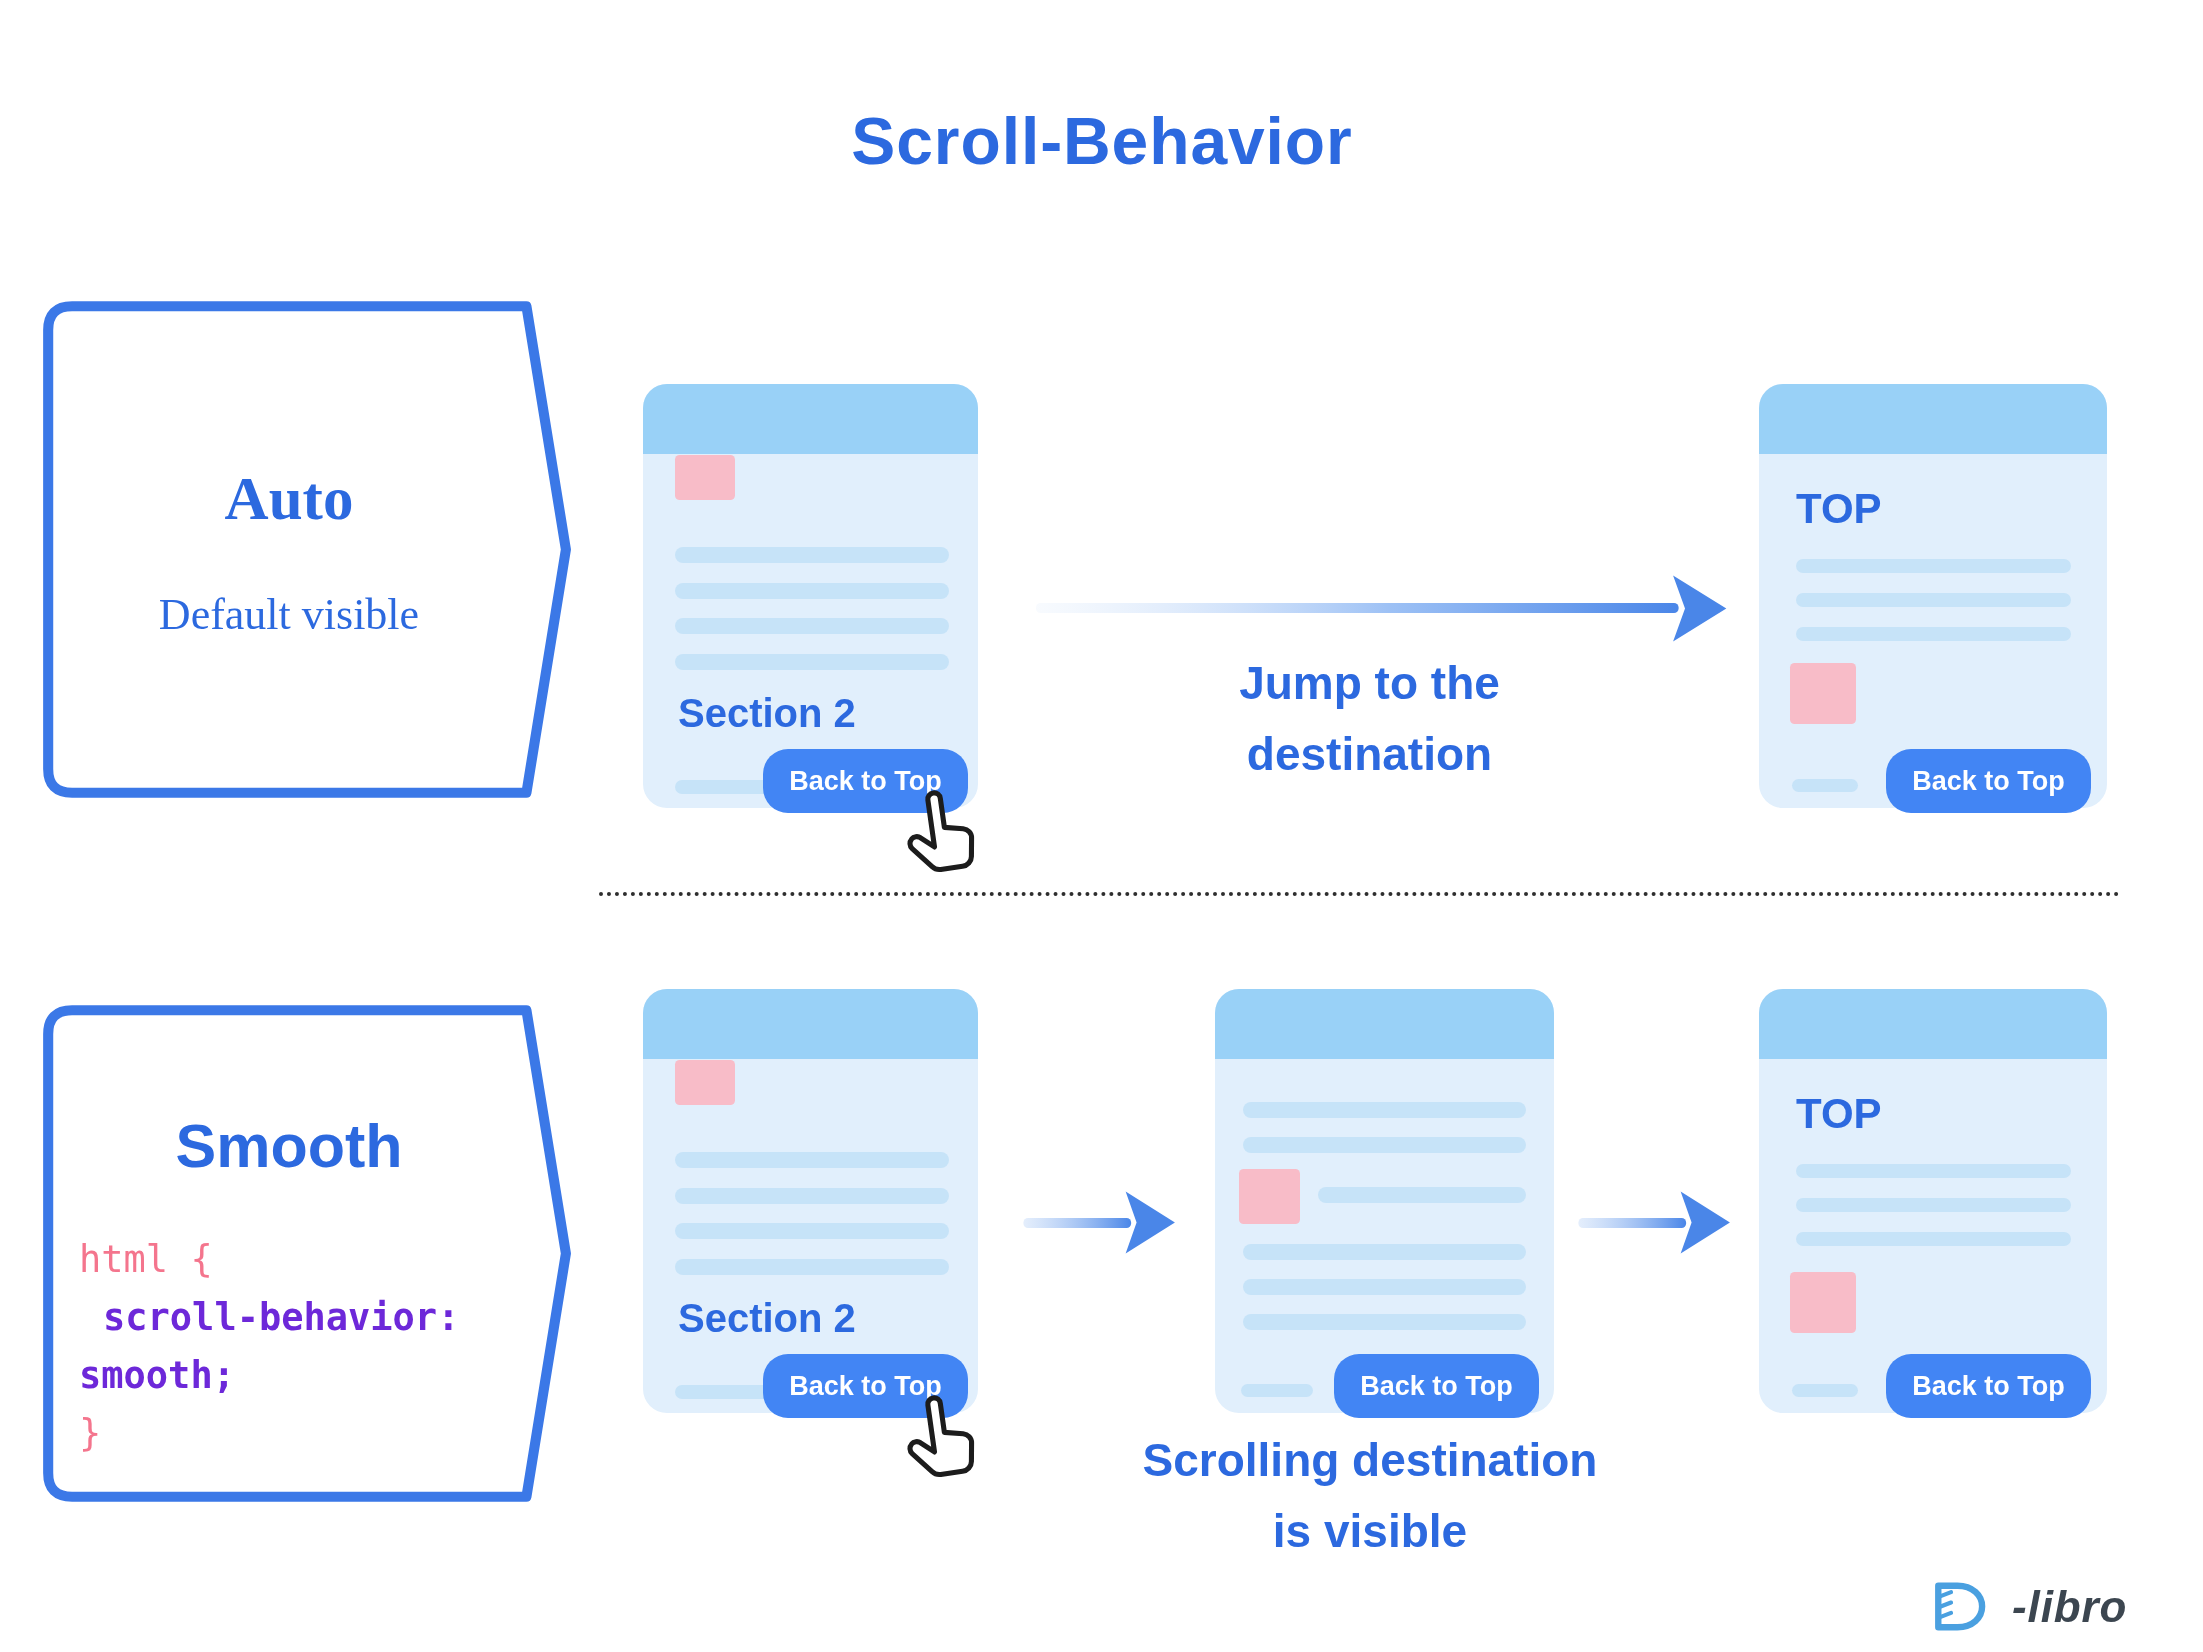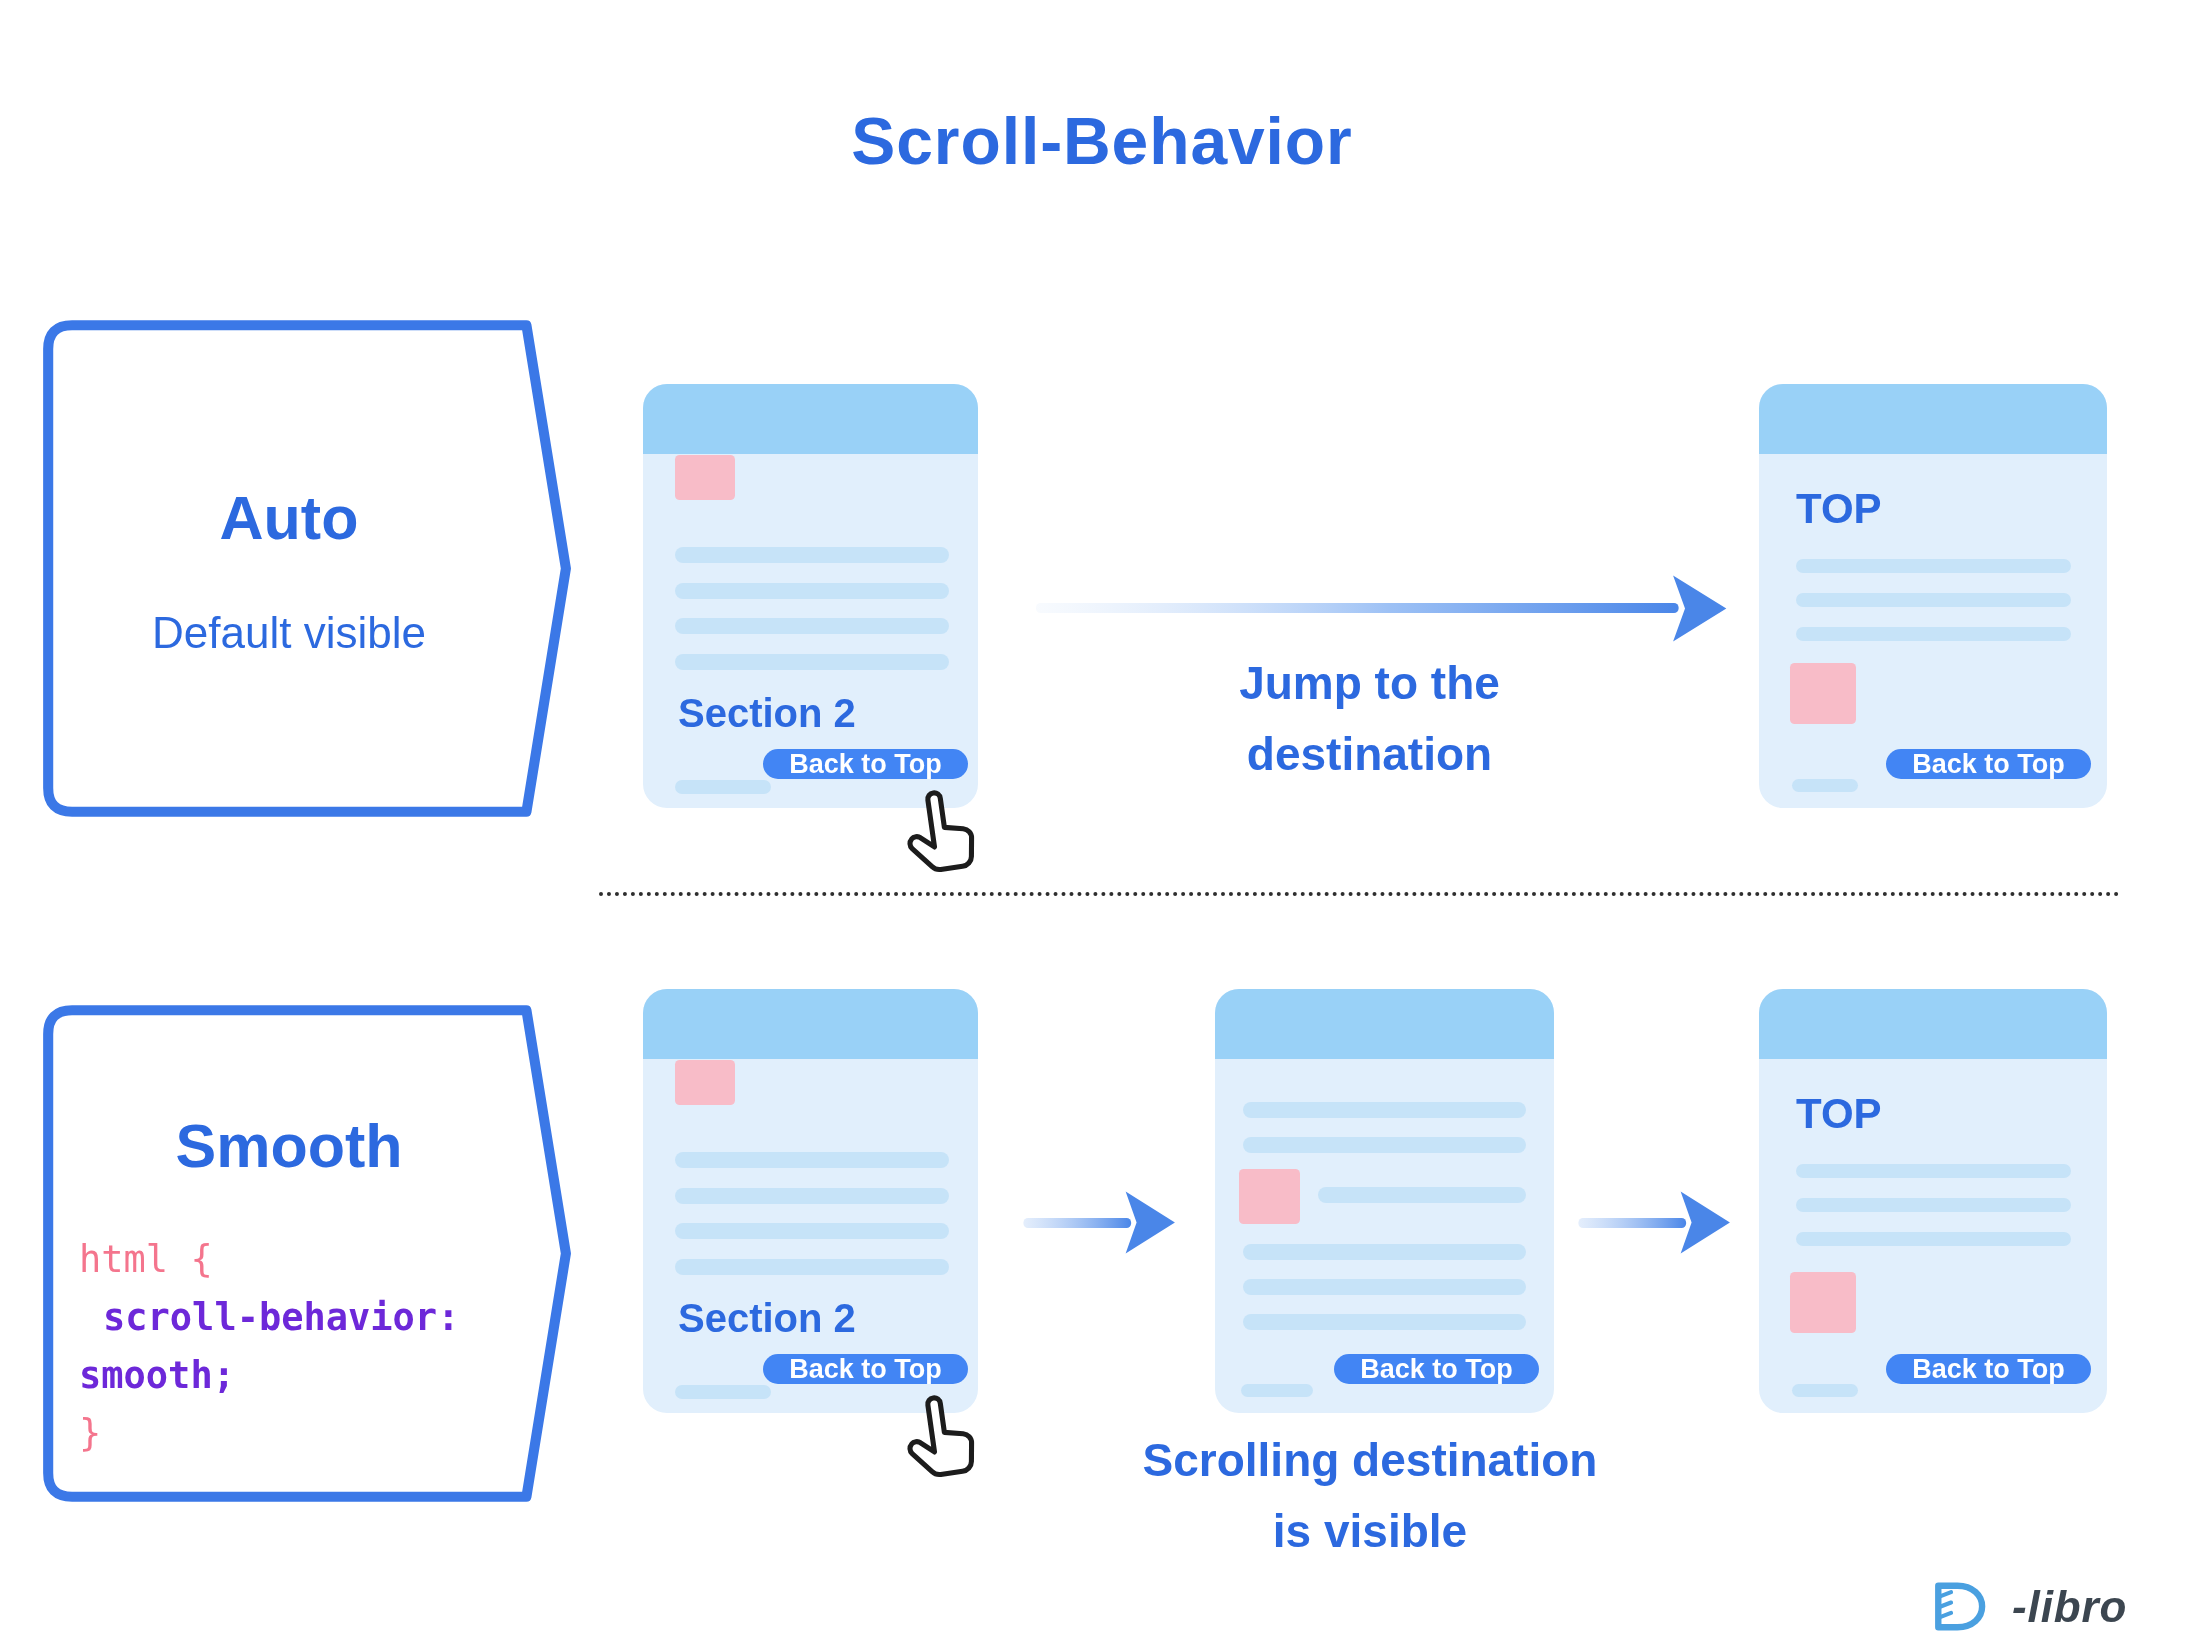--- a/index.html
+++ b/index.html
@@ -34,21 +34,21 @@
   
   .card { position:absolute; height:424px; background:#e1effc; border-radius:24px; }
   .card-header {
     position:absolute; left:0; top:0; width:100%; height:70px;
     background:#99d1f7; border-radius:24px 24px 0 0;
   }
   .bar { position:absolute; height:15.6px; border-radius:8.3px; background:#c6e3f8; }
   .pink-sq { position:absolute; background:#f8bcc8; border-radius:4.6px; }
   .card-label { position:absolute; font-size:40px; font-weight:700; color:#2c69df; }
   .pill {
-    position:absolute; width:205px; height:30px; background:#4285f4; border-radius:25px;
+    position:absolute; width:205px; height:64px; background:#4285f4; border-radius:25px;
     color:#ffffff; font-size:27px; font-weight:700;
     display:flex; align-items:center; justify-content:center; z-index:2;
   }
   .cursor { position:absolute; width:94px; height:103px; z-index:3; transform:rotate(-8deg); }
 
   
   .caption {
     position:absolute; text-align:center; font-size:46px; font-weight:700;
     color:#2c69df; line-height:71px;
   }
@@ -62,21 +62,21 @@
   .logo { position:absolute; left:1927px; top:1581px; display:flex; align-items:center; gap:21px;font-style:italic; }
   .logo-text { font-size:44px; font-weight:700; color:#3c4650; letter-spacing:0.9px; }
 </style>
 </head>
 <body>
 
 <div class="canvas">
 
   <h1 class="title">Scroll-Behavior</h1>
 
-  <div class="label-box" style="top:316px;">
+  <div class="label-box" style="top:297px;font-family:Liberation Serif, serif;">
     <svg class="box-shape" width="537" height="505" viewBox="0 0 585 550">
       <path d="M 36 10 H 531 L 574 275 L 531 540 H 36 Q 10 540 10 514 V 36 Q 10 10 36 10 Z" fill="#ffffff" stroke="#3b78e7" stroke-width="11" stroke-linejoin="round"></path>
     </svg>
     <div class="box-title" style="top:167px;">Auto</div>
     <div class="box-sub">Default visible</div>
   </div>
 
   <div class="label-box" style="top:1001px;">
     <svg class="box-shape" width="537" height="505" viewBox="0 0 585 550">
       <path d="M 36 10 H 531 L 574 275 L 531 540 H 36 Q 10 540 10 514 V 36 Q 10 10 36 10 Z" fill="#ffffff" stroke="#3b78e7" stroke-width="11" stroke-linejoin="round"></path>

